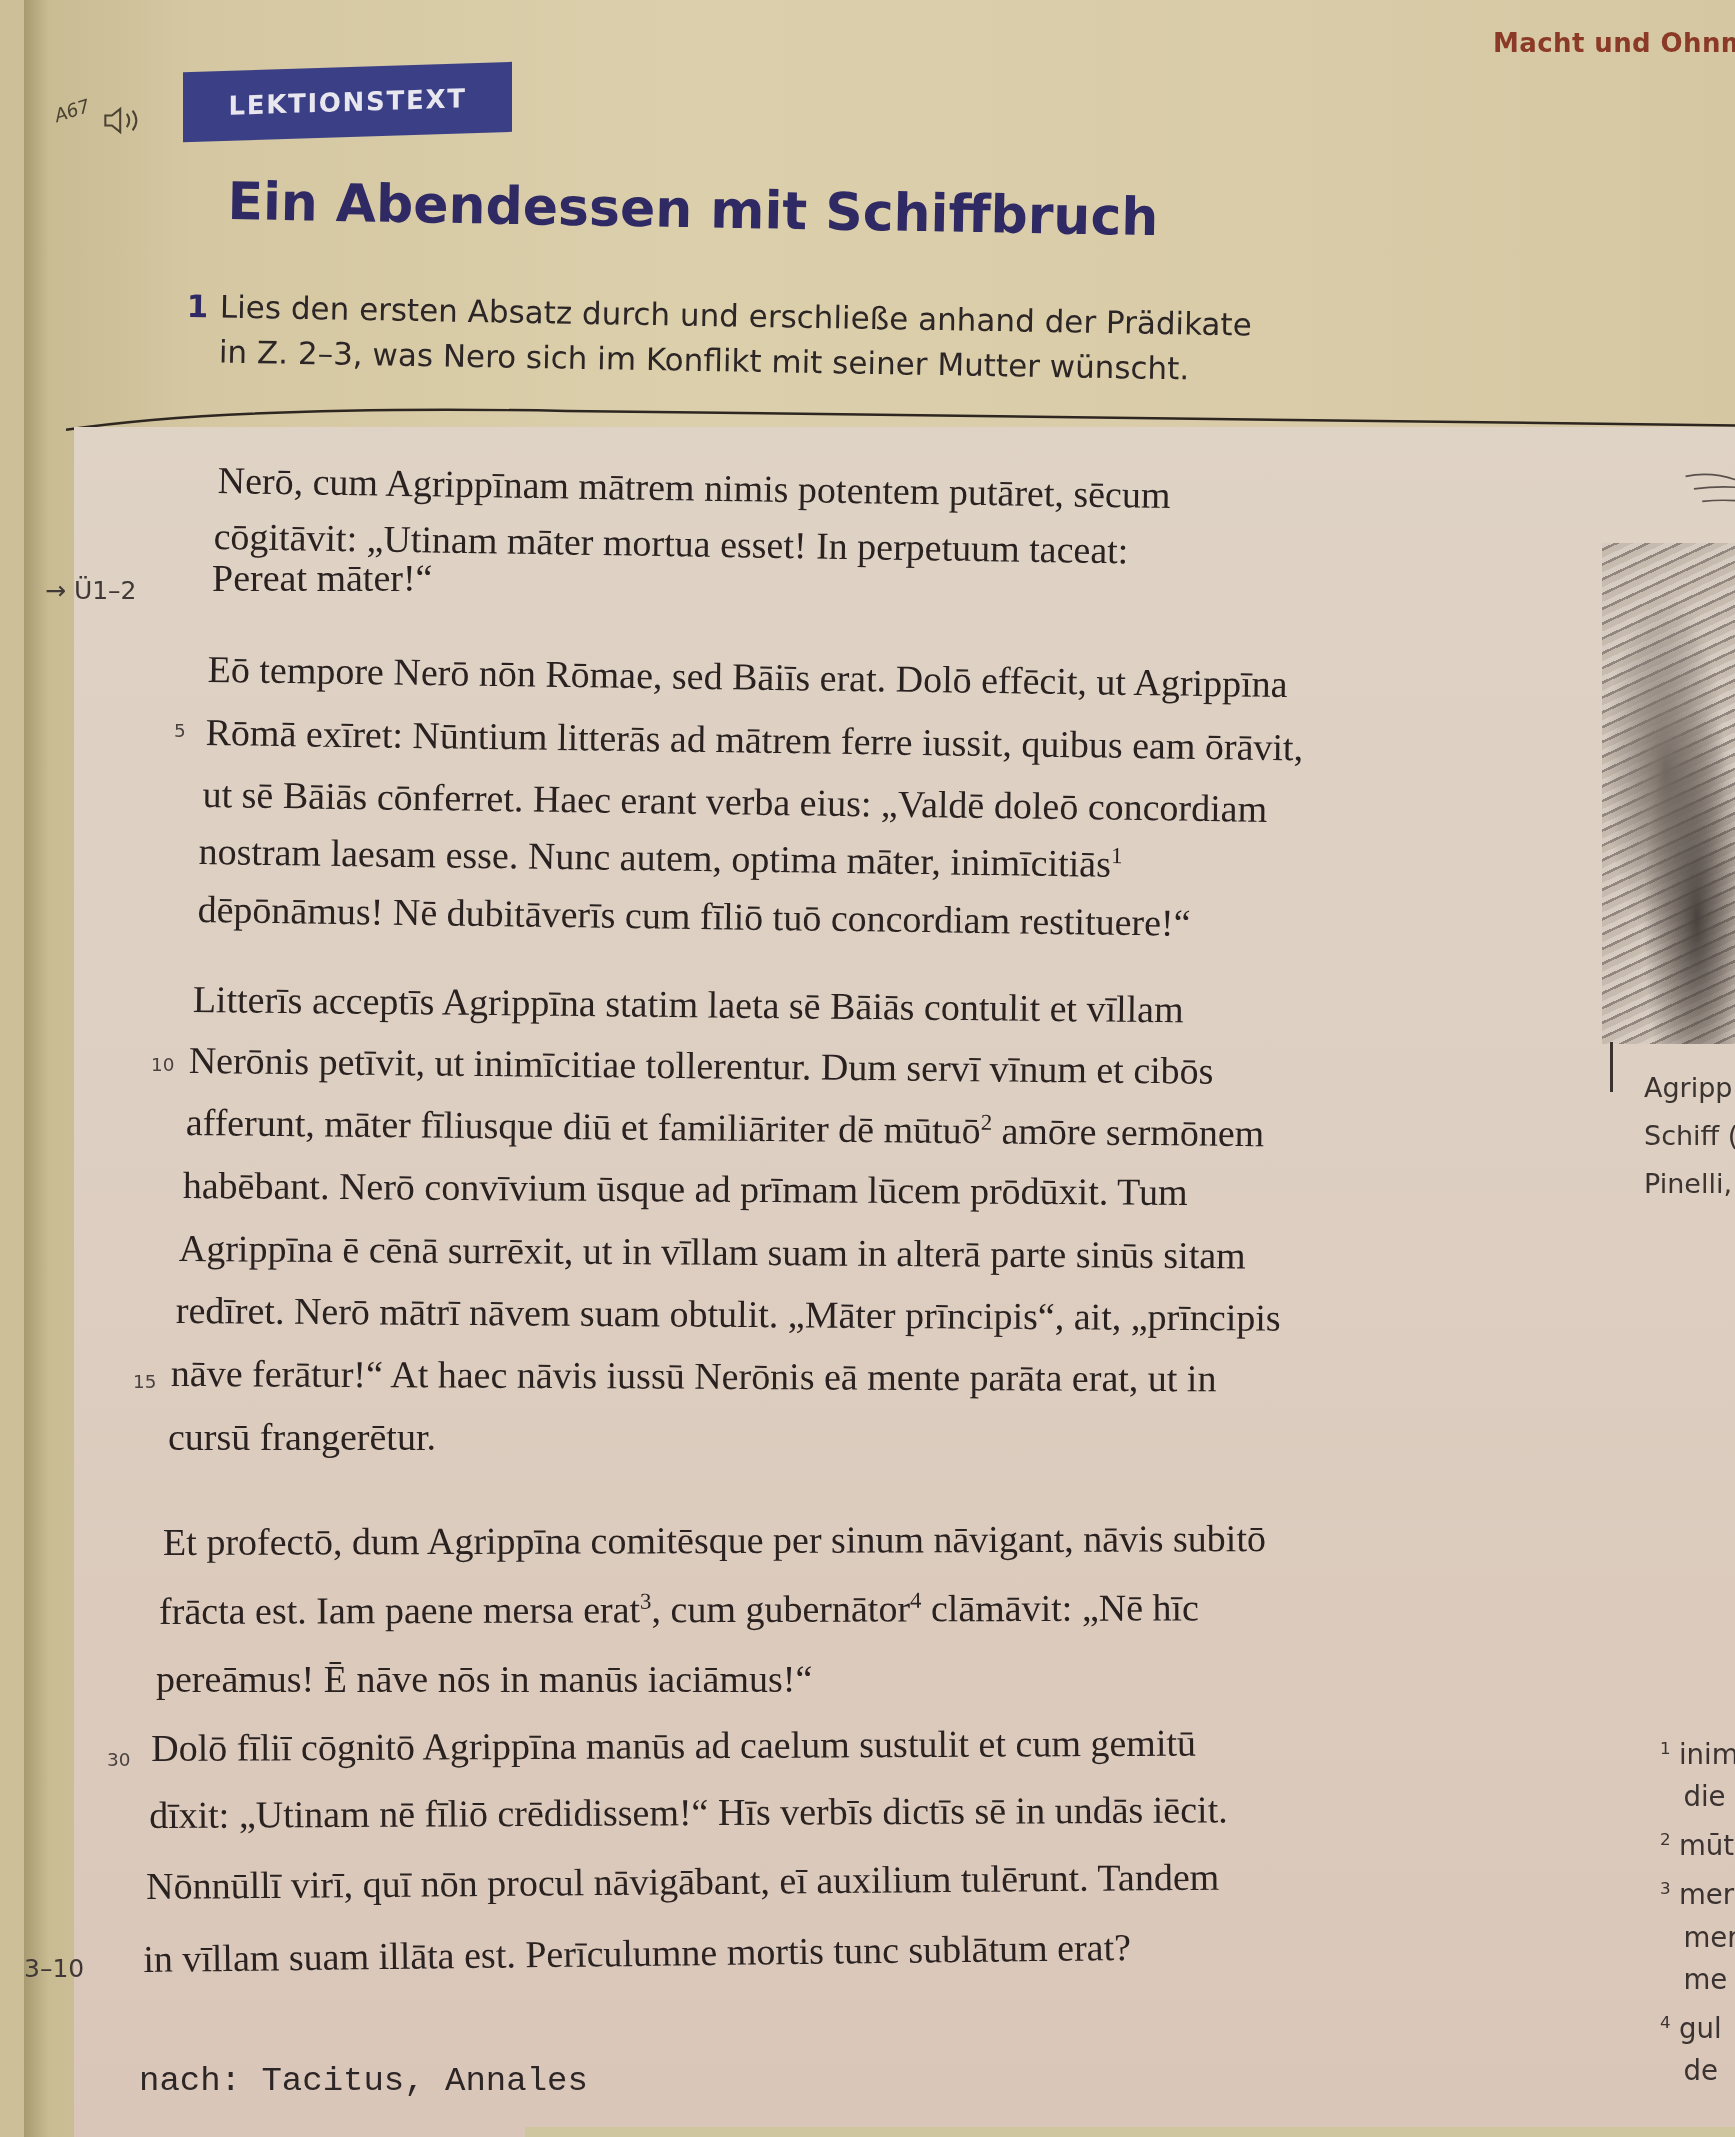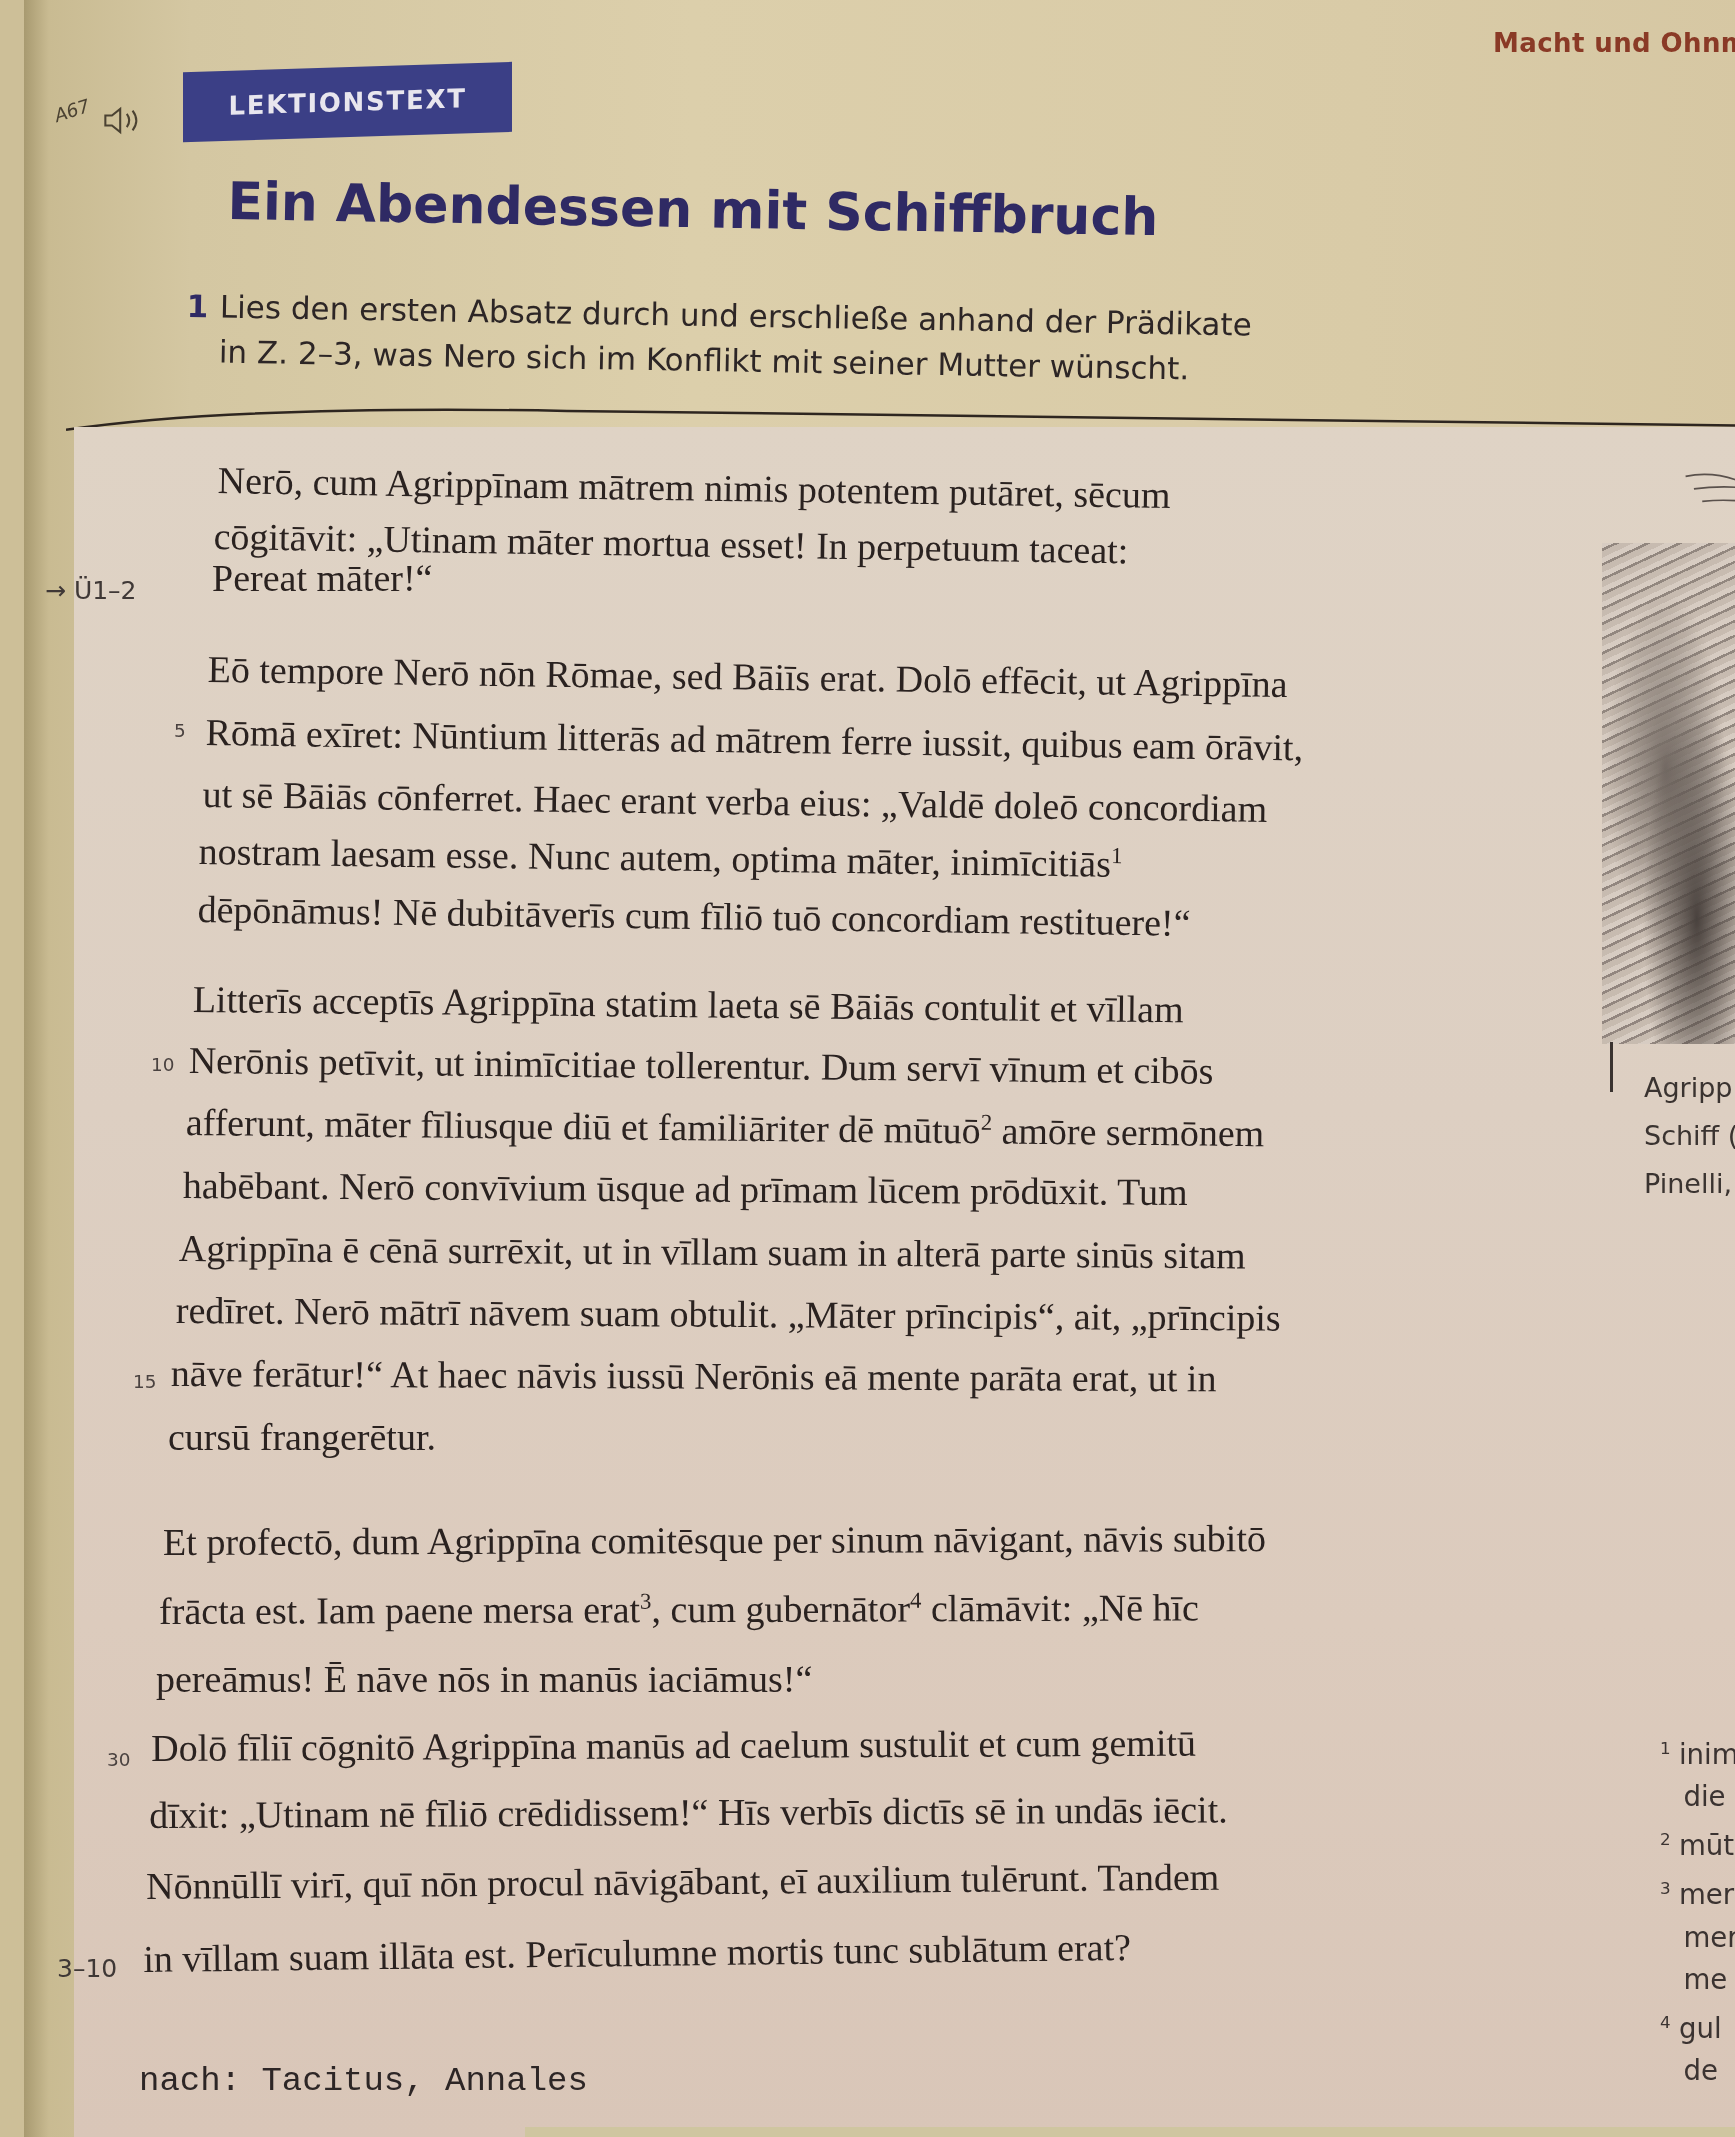--- a/index.html
+++ b/index.html
@@ -117,21 +117,21 @@
     </div>
   </div>
 
   <svg class="divider" viewBox="0 0 2029 40" preserveAspectRatio="none">
     <path d="M0 35 Q200 5 600 12 Q1300 22 2029 30" fill="none" stroke="#2e2620" stroke-width="3"></path>
   </svg>
 
   <div class="text-panel"></div>
 
   <div class="margin-ref" style="left:21px; top:576px;">→ Ü1–2</div>
-  <div class="margin-ref" style="left:0px; top:1954px;padding-left:33px;">3–10</div>
+  <div class="margin-ref" style="left:0px; top:1954px;">3–10</div>
 
   <div class="lnum" style="left:150px; top:720px;">5</div>
   <div class="lnum" style="left:127px; top:1054px;">10</div>
   <div class="lnum" style="left:109px; top:1371px;">15</div>
   <div class="lnum" style="left:83px; top:1749px;">30</div>
 
   <div class="latin" style="left:194px; top:458px; transform:rotate(0.9deg);">Nerō, cum Agrippīnam mātrem nimis potentem putāret, sēcum</div>
   <div class="latin" style="left:190px; top:514px; transform:rotate(0.9deg);">cōgitāvit: „Utinam māter mortua esset! In perpetuum taceat:</div>
   <div class="latin" style="left:188px; top:556px;">Pereat māter!“</div>
 

